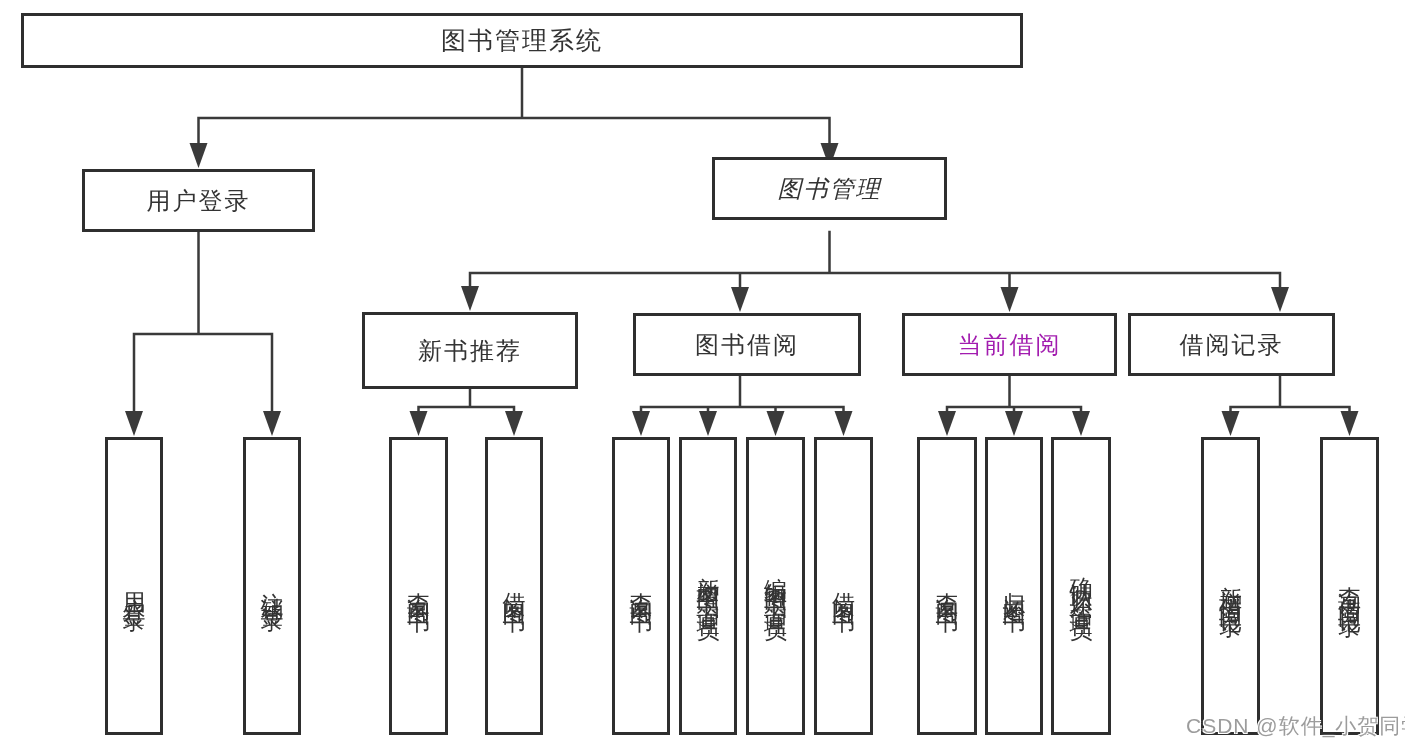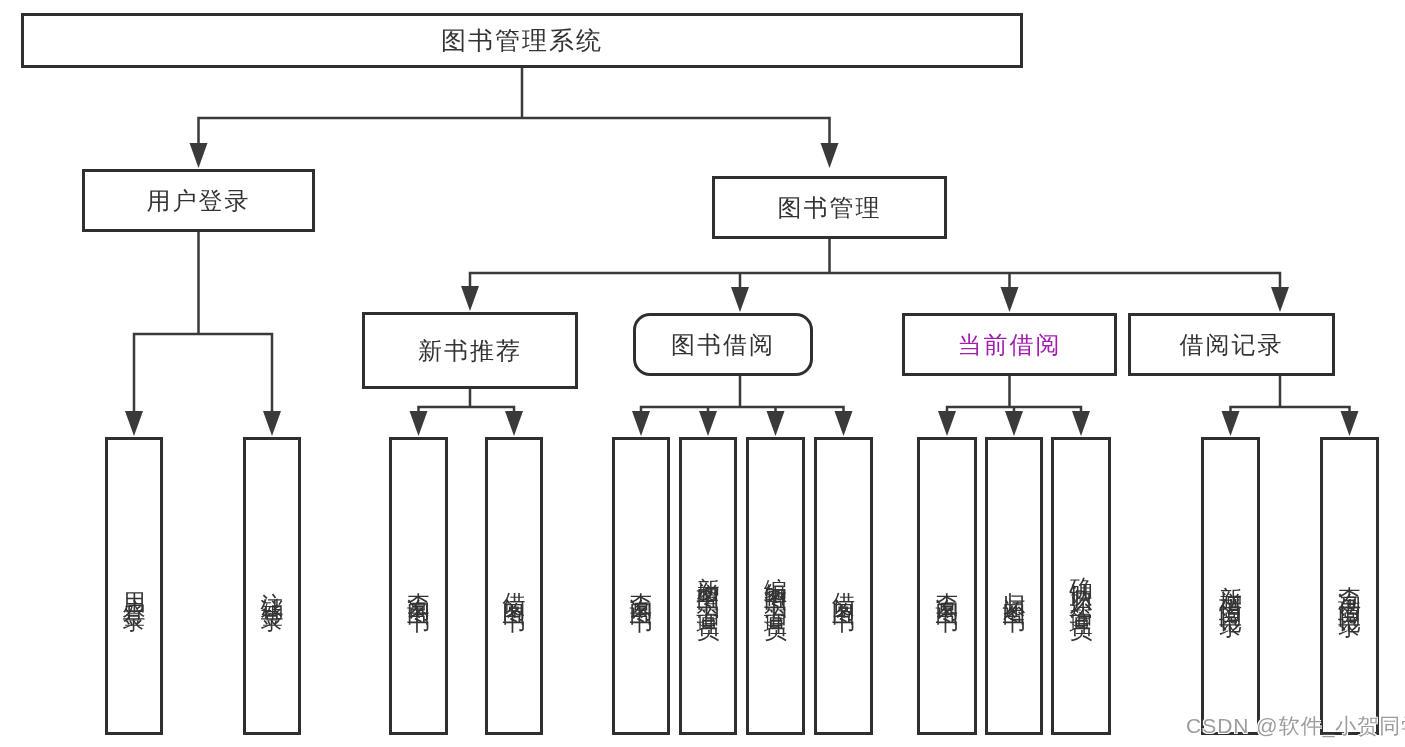--- a/index.html
+++ b/index.html
@@ -86,27 +86,27 @@
       <polygon points="1221.5,411 1239.5,411 1230.5,436" fill="#3a3a3a"></polygon>
       <polygon points="1340.5,411 1358.5,411 1349.5,436" fill="#3a3a3a"></polygon>
     </svg>
   <div class="watermark" style="color: rgb(156, 156, 156);">CSDN @软件_小贺同学</div>
 <div class="node h root" style="left: 21px; top: 13px; width: 1002px; height: 55px; border-color: rgb(47, 47, 47);">
       <span class="label" style="color: rgb(51, 51, 51);">图书管理系统</span>
     </div>
     <div class="node h" style="left: 82px; top: 169px; width: 233px; height: 63px; border-color: rgb(47, 47, 47);">
       <span class="label" style="color: rgb(51, 51, 51);">用户登录</span>
     </div>
-    <div class="node h" style="left: 712px; top: 176px; width: 235px; height: 63px; border-color: rgb(47, 47, 47);">
+    <div class="node h" style="left: 712px; top: 157px; width: 235px; height: 63px; border-color: rgb(47, 47, 47); font-style: italic;">
       <span class="label" style="color: rgb(51, 51, 51);">图书管理</span>
     </div>
     <div class="node h" style="left: 362px; top: 312px; width: 216px; height: 77px; border-color: rgb(47, 47, 47);">
       <span class="label" style="color: rgb(51, 51, 51);">新书推荐</span>
     </div>
-    <div class="node h" style="left: 633px; top: 313px; width: 180px; height: 63px; border-color: rgb(47, 47, 47); border-radius: 17px;">
+    <div class="node h" style="left: 633px; top: 313px; width: 228px; height: 63px; border-color: rgb(47, 47, 47);">
       <span class="label" style="color: rgb(51, 51, 51);">图书借阅</span>
     </div>
     <div class="node h" style="left: 902px; top: 313px; width: 215px; height: 63px; border-color: rgb(47, 47, 47);">
       <span class="label" style="color: #a21caf;">当前借阅</span>
     </div>
     <div class="node h" style="left: 1128px; top: 313px; width: 207px; height: 63px; border-color: rgb(47, 47, 47);">
       <span class="label" style="color: rgb(51, 51, 51);">借阅记录</span>
     </div>
     <div class="node v" style="left: 105px; top: 437px; width: 58px; height: 298px; border-color: rgb(47, 47, 47);">
       <span class="label" style="color: rgb(51, 51, 51);">用户登录</span>

